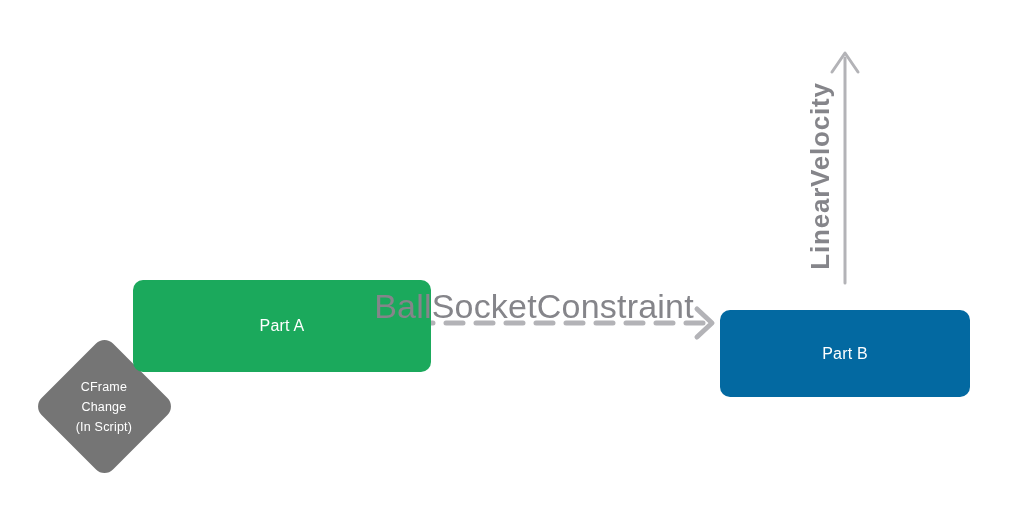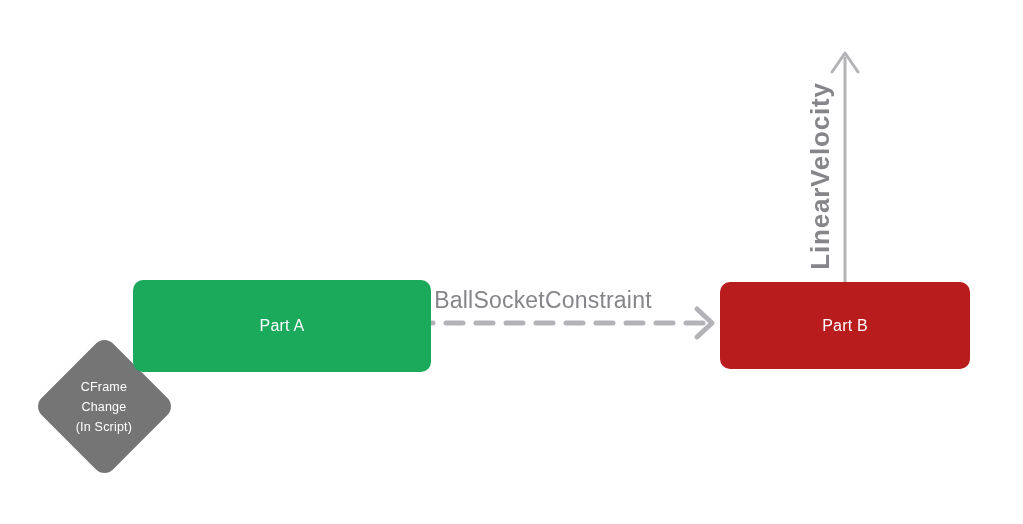--- a/index.html
+++ b/index.html
@@ -66,25 +66,25 @@
     color: #ffffff;
     text-align: center;
     font-size: 12.5px;
     line-height: 20px;
     font-weight: 500;
     letter-spacing: 0.2px;
     white-space: nowrap;
   }
   .constraint-label {
     position: absolute;
-    left: 373px;
+    left: 364px;
     top: 287px;
     width: 340px;
     text-align: center;
-    font-size: 23px;
+    font-size: 34px;
     font-weight: 400;
     letter-spacing: 0.2px;
     white-space: nowrap;
   }
   .velocity-label {
     position: absolute;
     left: 720px;
     top: 160px;
     width: 200px;
     height: 32px;
@@ -121,21 +121,21 @@
       <line x1="386" y1="323" x2="704" y2="323" stroke-width="5" stroke-linecap="round" stroke-dasharray="17 13" stroke="#b3b3b7"></line>
       <polyline points="393,309 378,323 393,337" stroke-width="5" stroke-linecap="round" stroke-linejoin="round" fill="none" stroke="#b3b3b7"></polyline>
       <polyline points="697,309 712,323 697,337" stroke-width="5" stroke-linecap="round" stroke-linejoin="round" fill="none" stroke="#b3b3b7"></polyline>
     </g>
   </svg>
 
   <div class="part-box part-a" style="background-color: rgb(27, 169, 92);">
     <div>Part A</div>
   </div>
 
-  <div class="part-box part-b" style="background-color: #b91c1c;">
+  <div class="part-box part-b" style="background-color: #0369a1; margin-top: 28px;">
     <div>Part B</div>
   </div>
 
   <div class="constraint-label" style="color: rgb(133, 133, 138);">BallSocketConstraint</div>
 
   <div class="velocity-label" style="color: rgb(133, 133, 138);">LinearVelocity</div>
 
 </div>
 
 </body></html>

